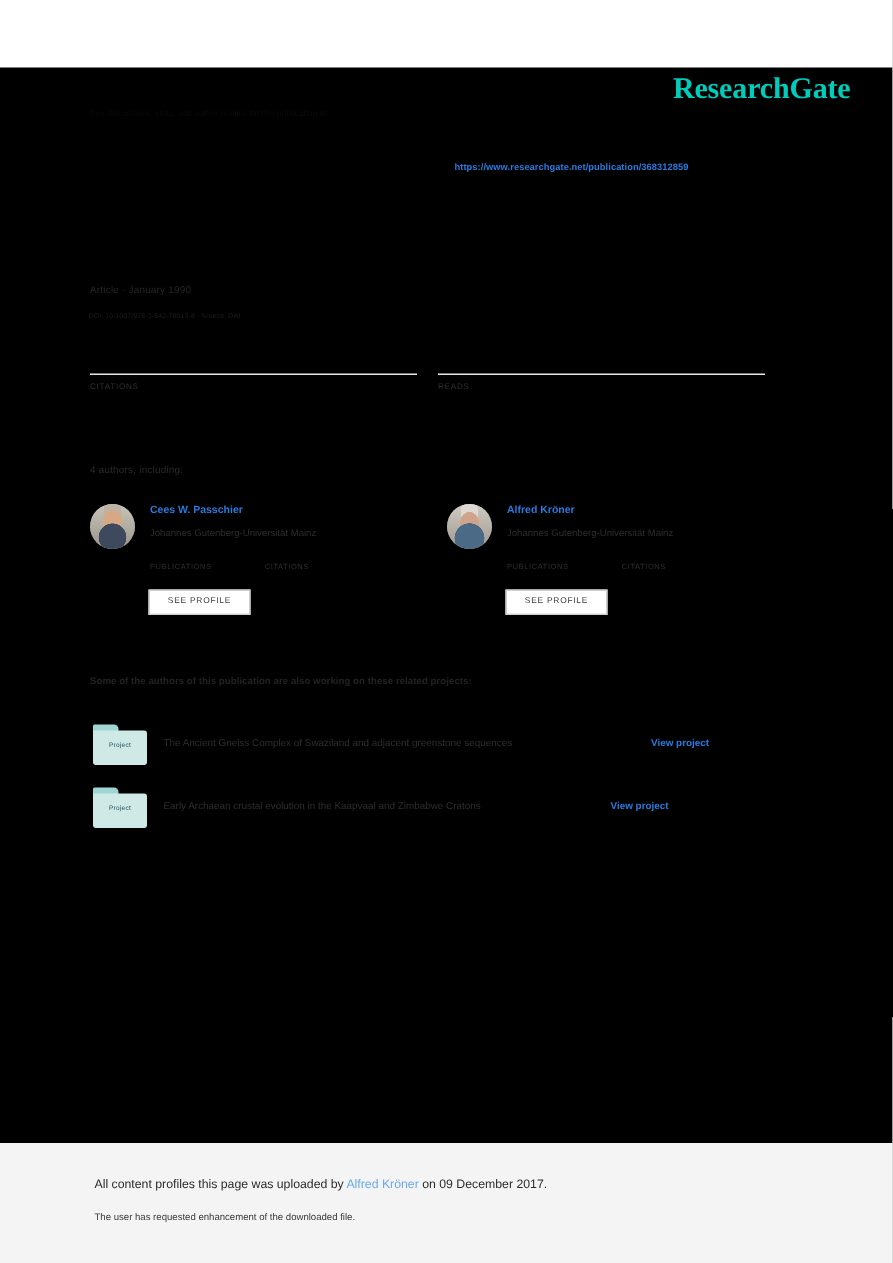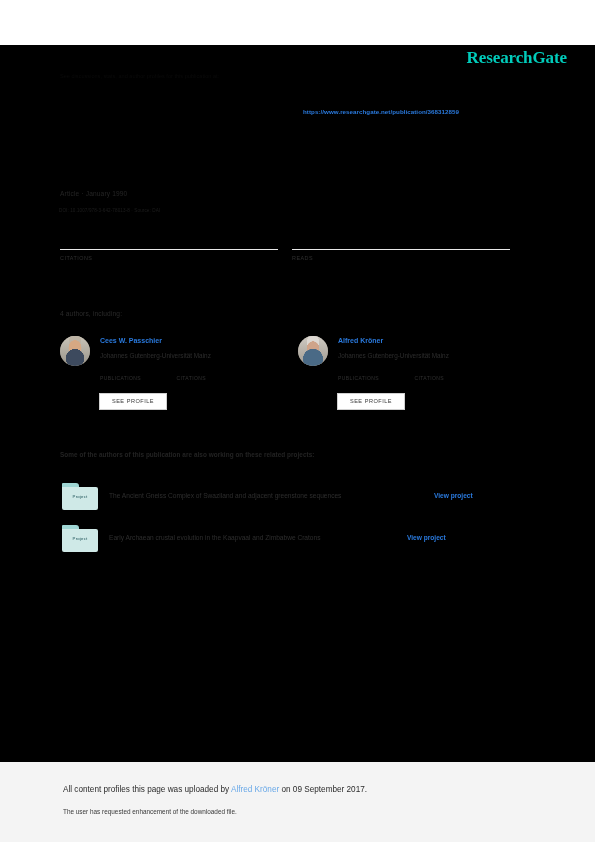--- a/index.html
+++ b/index.html
@@ -31,21 +31,21 @@
     left: 0; top: 45px;
     width: 595px; height: 717px;
     background: #000000;
   }
 
   
   .rg-logo {
     position: absolute;
     right: 28px; top: 48px;
     font-family: "Liberation Serif", serif;
-    font-size: 17px;
+    font-size: 20px;
     font-weight: bold;
     color: #00ccbb;
     letter-spacing: -0.1px;
     white-space: nowrap;
   }
 
   
   .discussions-line {
     position: absolute;
     left: 60px; top: 72px;
@@ -410,17 +410,17 @@
     <div class="folder-icon">
       <div class="tab"></div>
       <div class="body"></div>
       <div class="lbl">Project</div>
     </div>
     <div class="project-title">Early Archaean crustal evolution in the Kaapvaal and Zimbabwe Cratons</div>
     <a class="view-project">View project</a>
   </div>
 
   <div class="footer">
-    <div class="footer-main"><span>All content profiles this page was uploaded by </span><a class="uploader">Alfred Kröner</a><span> on 09 September 2017.</span></div>
+    <div class="footer-main"><span>All content profiles this page was uploaded by </span><a class="uploader">Alfred Kröner</a><span> on 09 December 2017.</span></div>
     <div class="footer-sub">The user has requested enhancement of the downloaded file.</div>
   </div>
 
 </div>
 
 </body></html>

